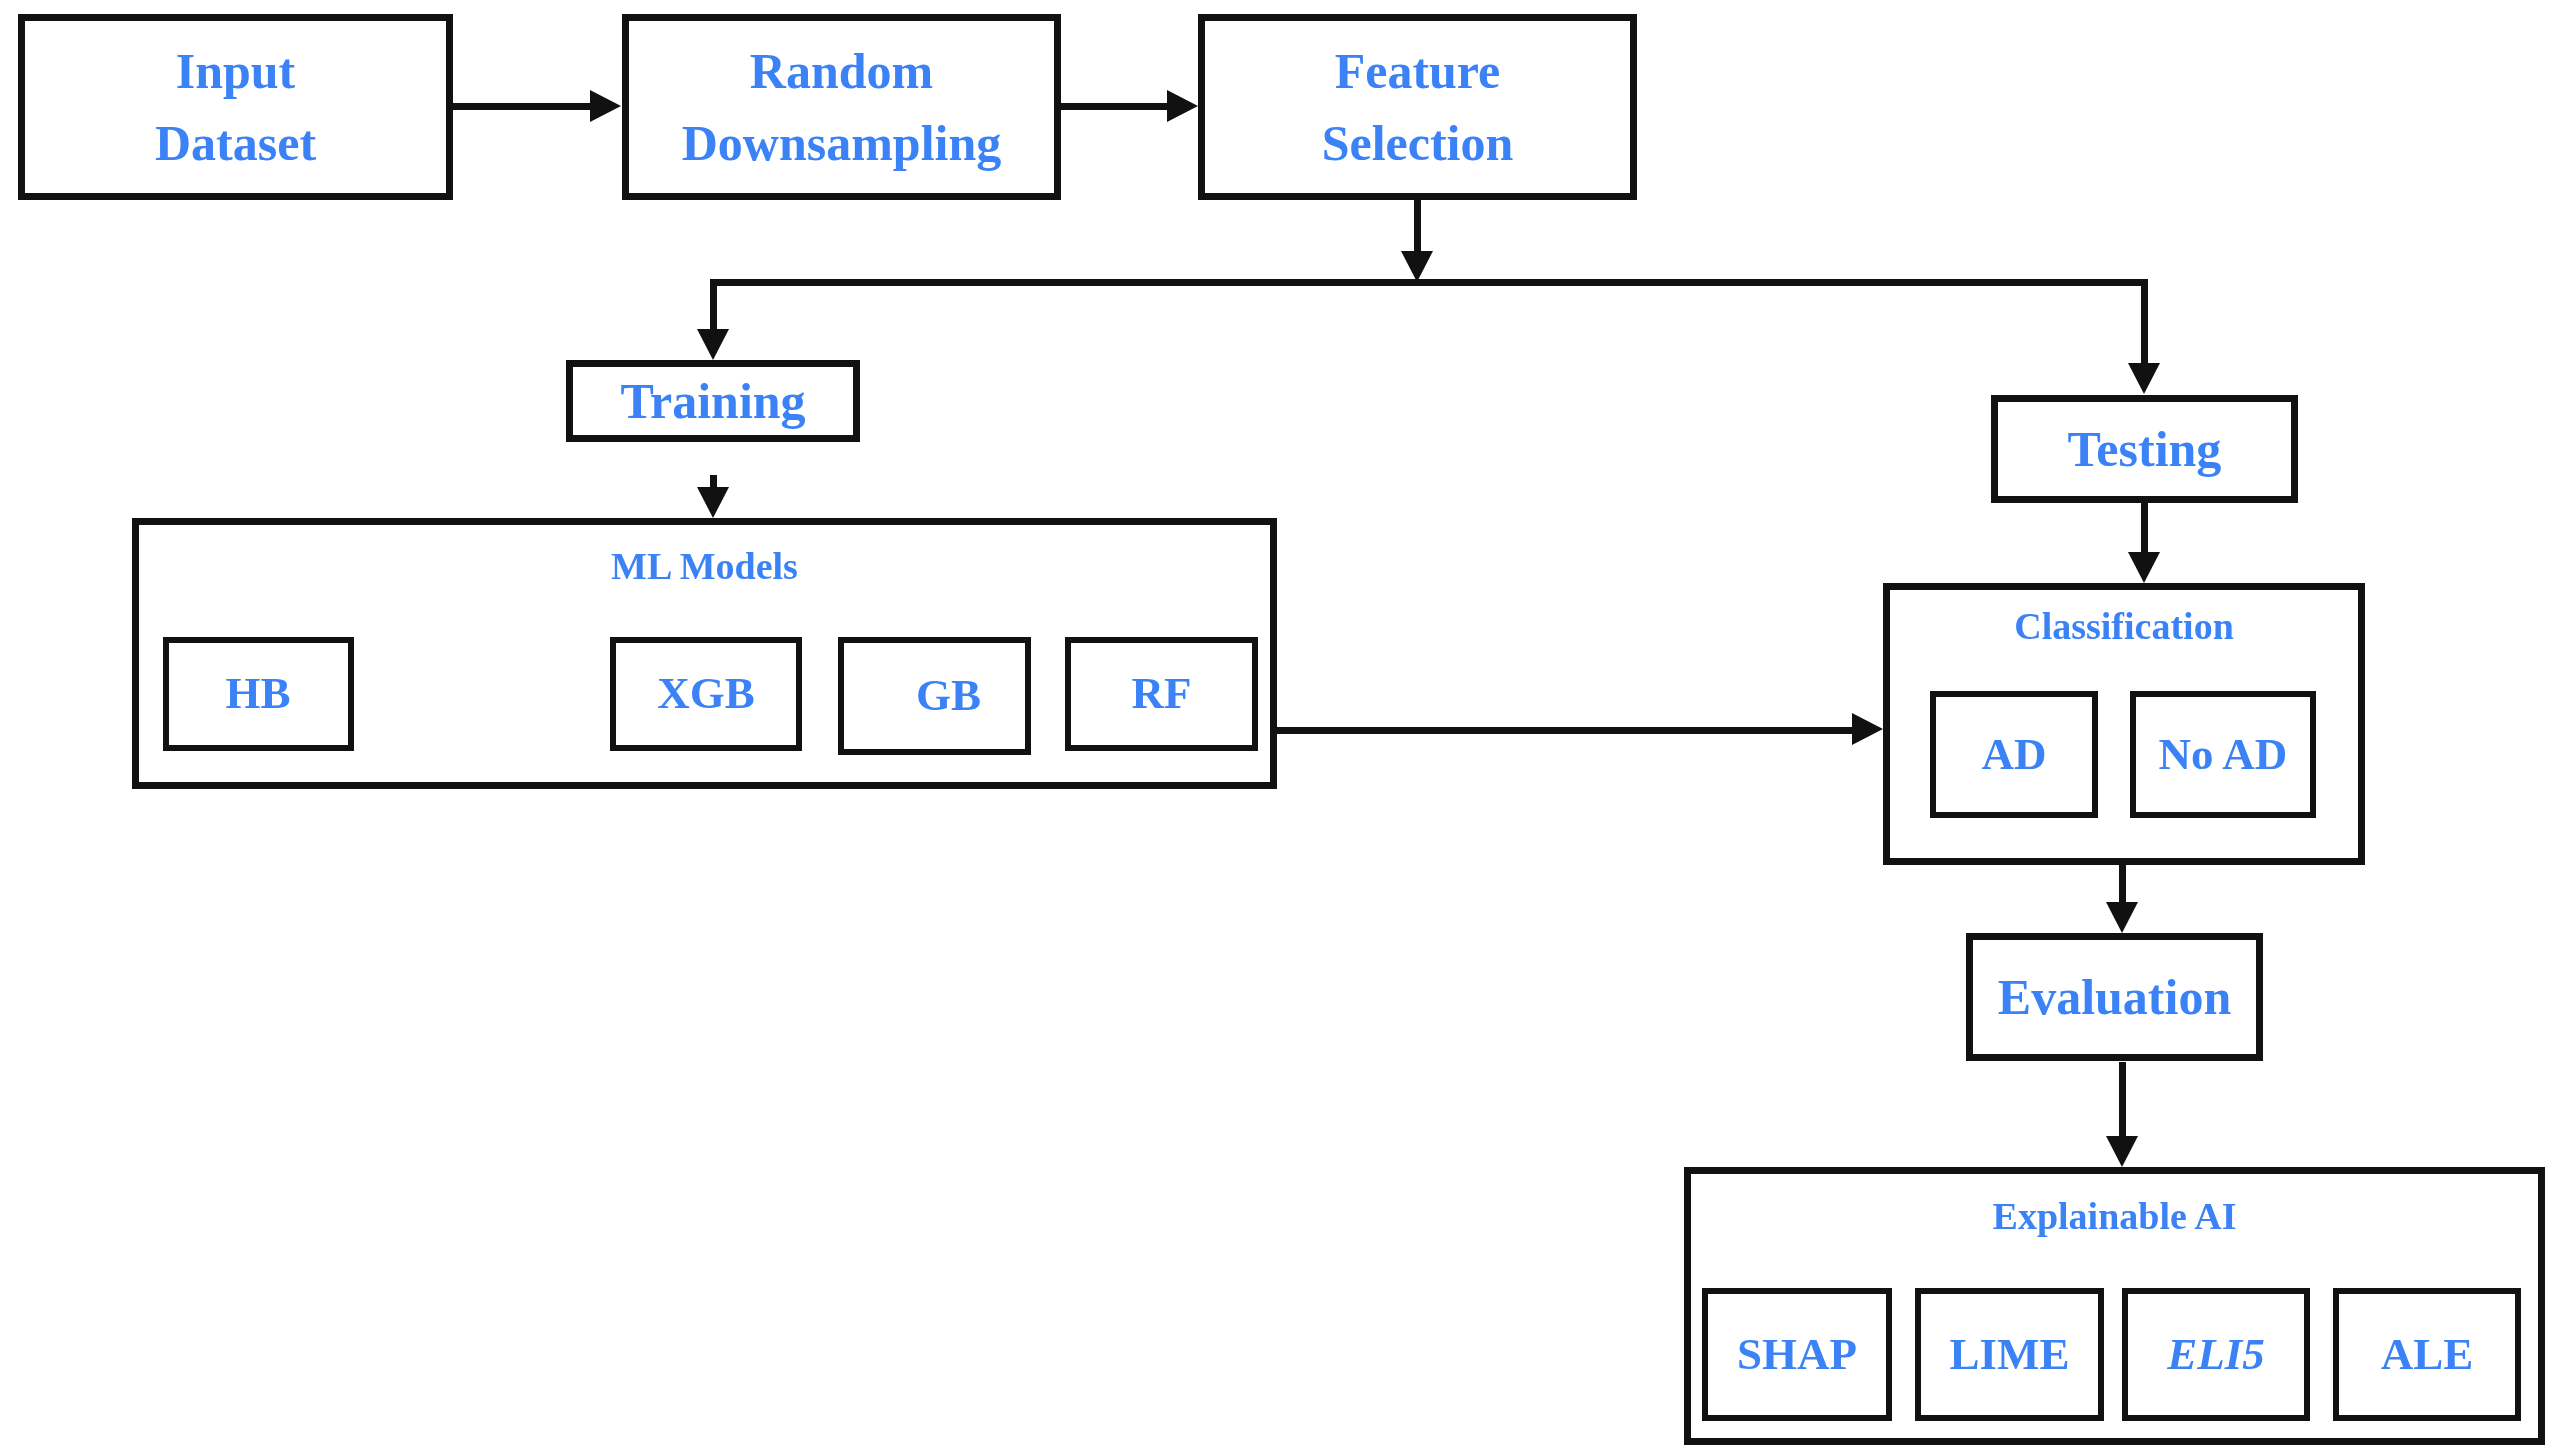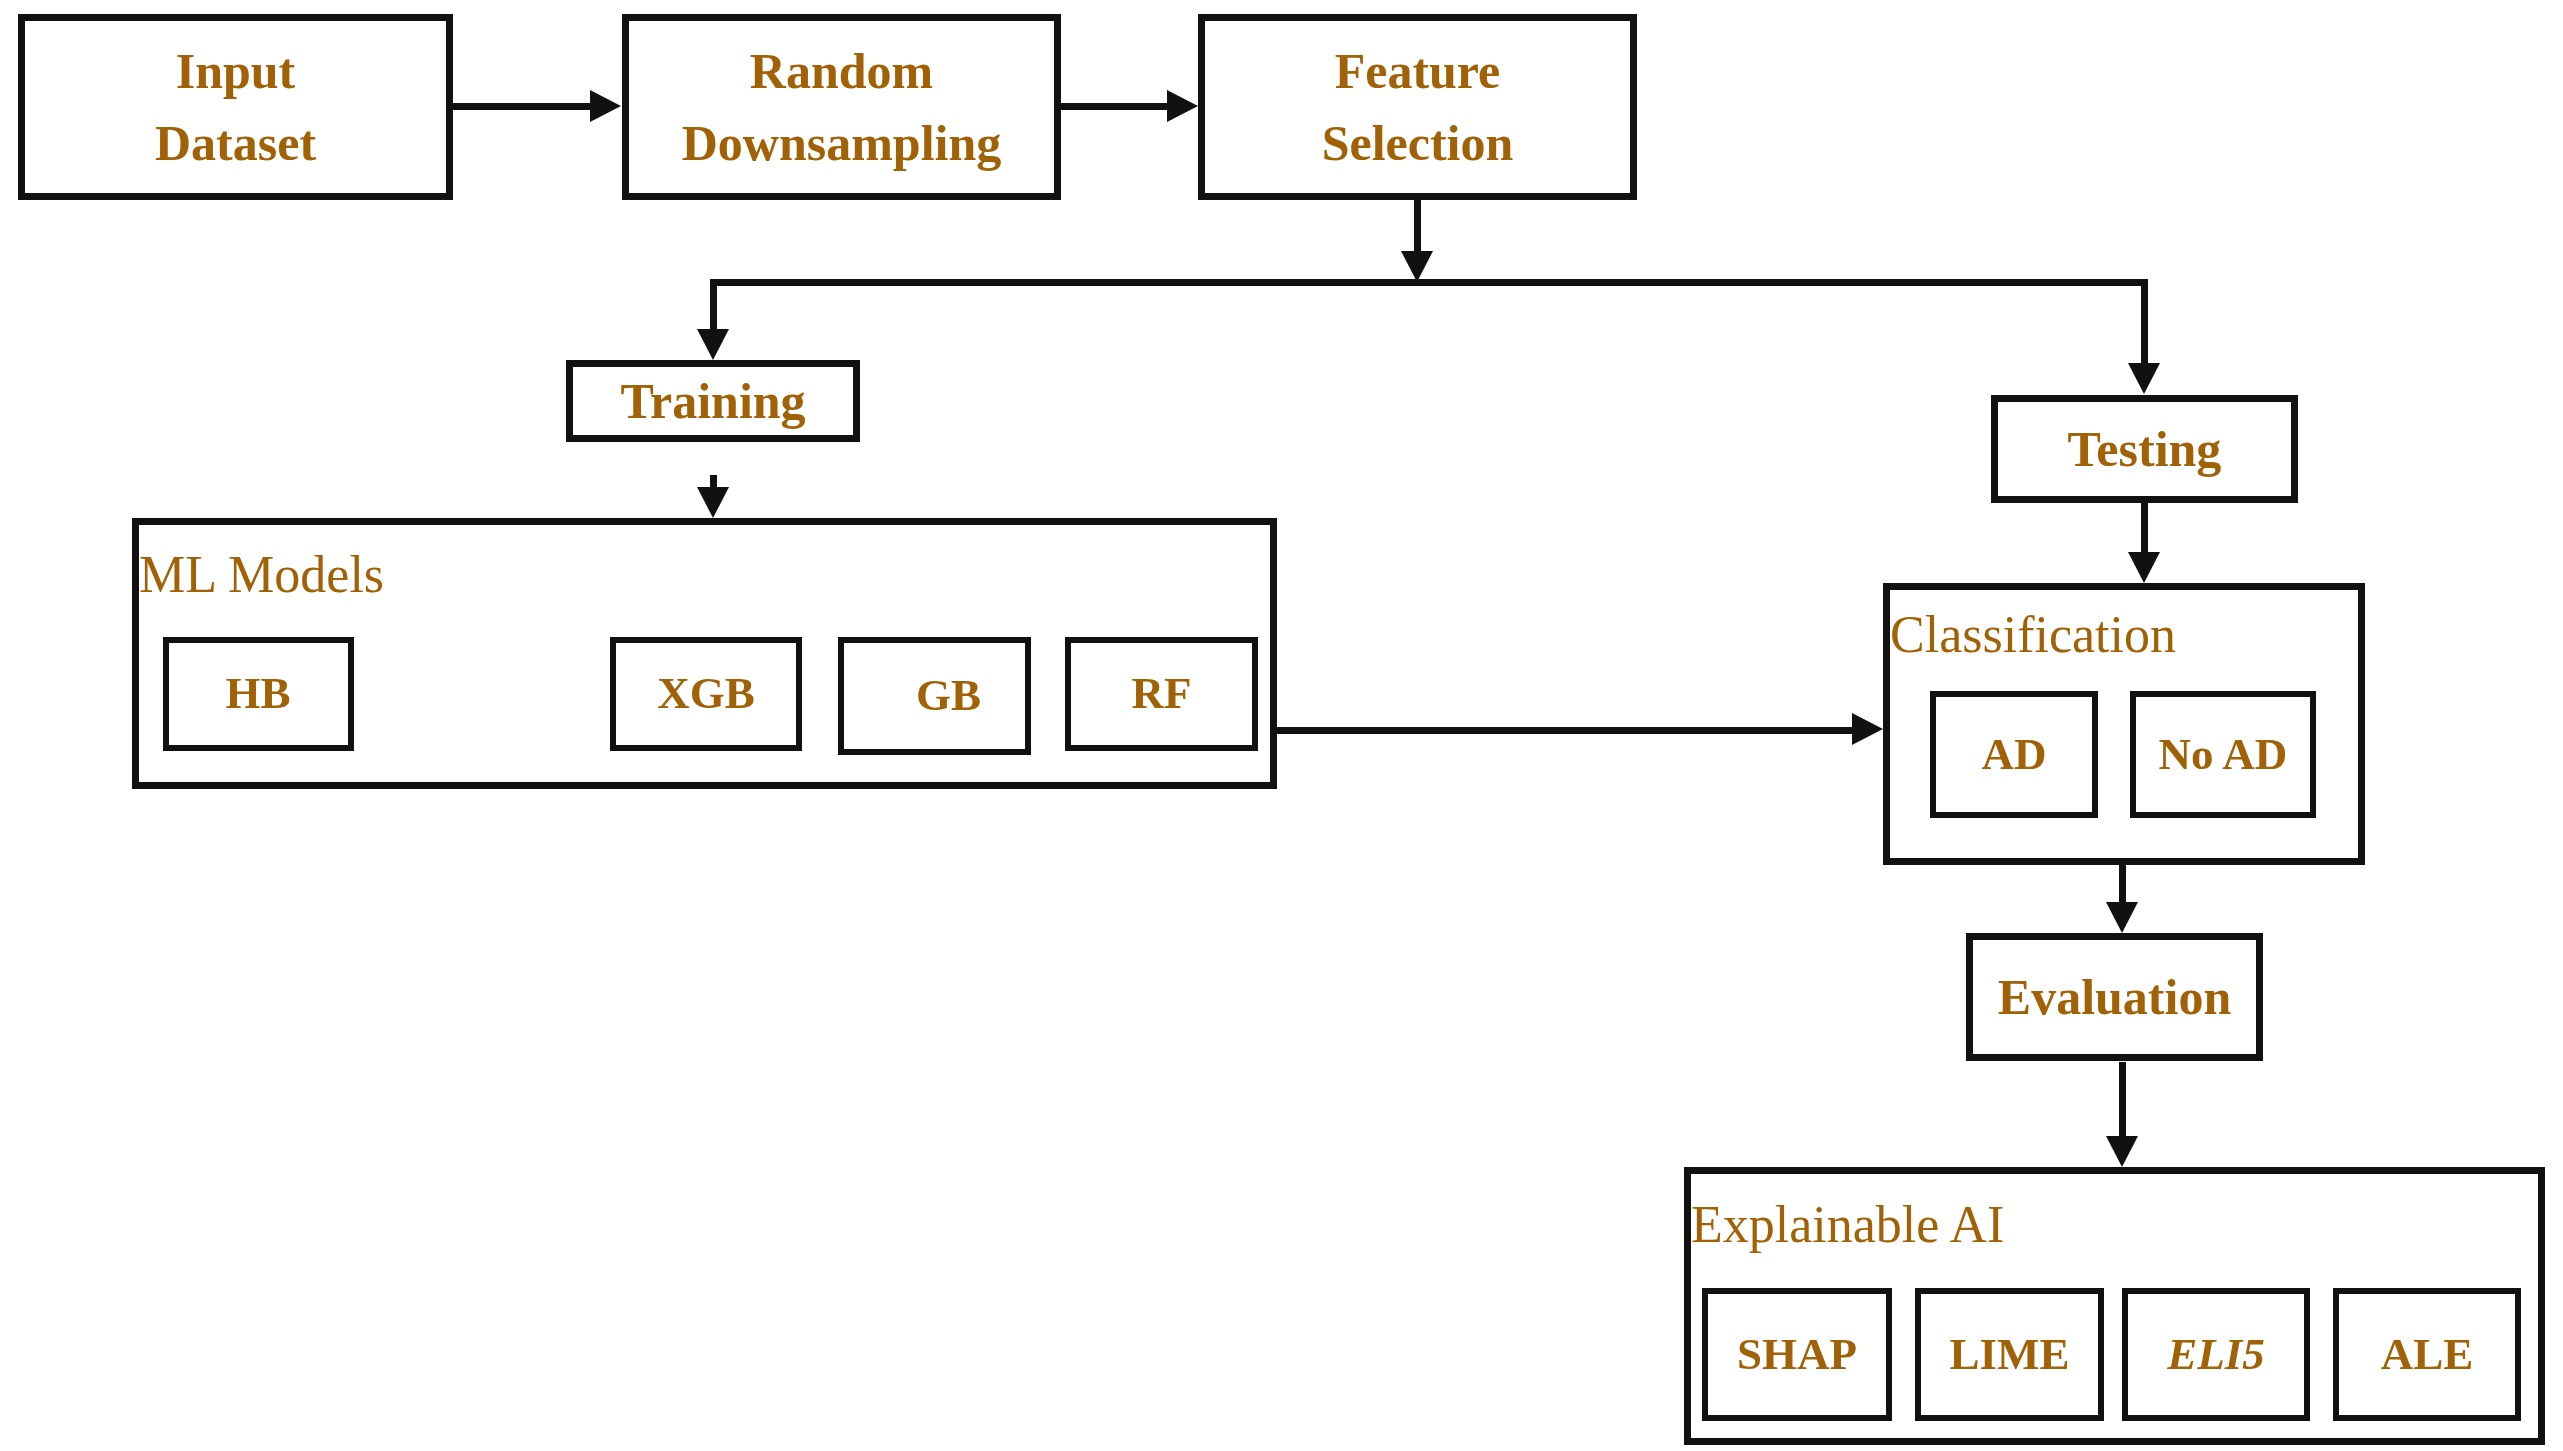--- a/index.html
+++ b/index.html
@@ -2,44 +2,44 @@
 <html style="font-size:12.5px"><head>
 <meta charset="utf-8">
 <style>
   html, body { margin: 0; padding: 0; background: #ffffff; }
   #diagram {
     position: relative;
     width: 2563px;
     height: 1451px;
     background: #ffffff;
     font-family: "Liberation Serif", "DejaVu Serif", serif;
-    color: #a16207;
+    color: #3b82f6;
     overflow: hidden;
   }
   .node, .group, .sub {
     position: absolute;
     box-sizing: border-box;
     background: #ffffff;
     border: 7.8px solid #111111;
   }
   .node { display: flex; align-items: center; justify-content: center; }
   .sub  { border-width: 6.3px; display: flex; align-items: center; justify-content: center; }
   .label {
     font-weight: bold;
     font-size: 50px;
     line-height: 1.45;
     text-align: center;
     white-space: pre-line;
   }
   .sub .label { font-size: 45px; line-height: 1.1; }
   .group-title {
-    font-weight: normal;
-    font-size: 52px;
+    font-weight: bold;
+    font-size: 38px;
     line-height: 1.2;
-    text-align: left;
+    text-align: center;
   }
   .line { position: absolute; background: #111111; }
   .head-right {
     position: absolute; width: 0; height: 0;
     border-top: 16.4px solid transparent;
     border-bottom: 16.4px solid transparent;
     border-left: 31px solid #111111;
   }
   .head-down {
     position: absolute; width: 0; height: 0;

